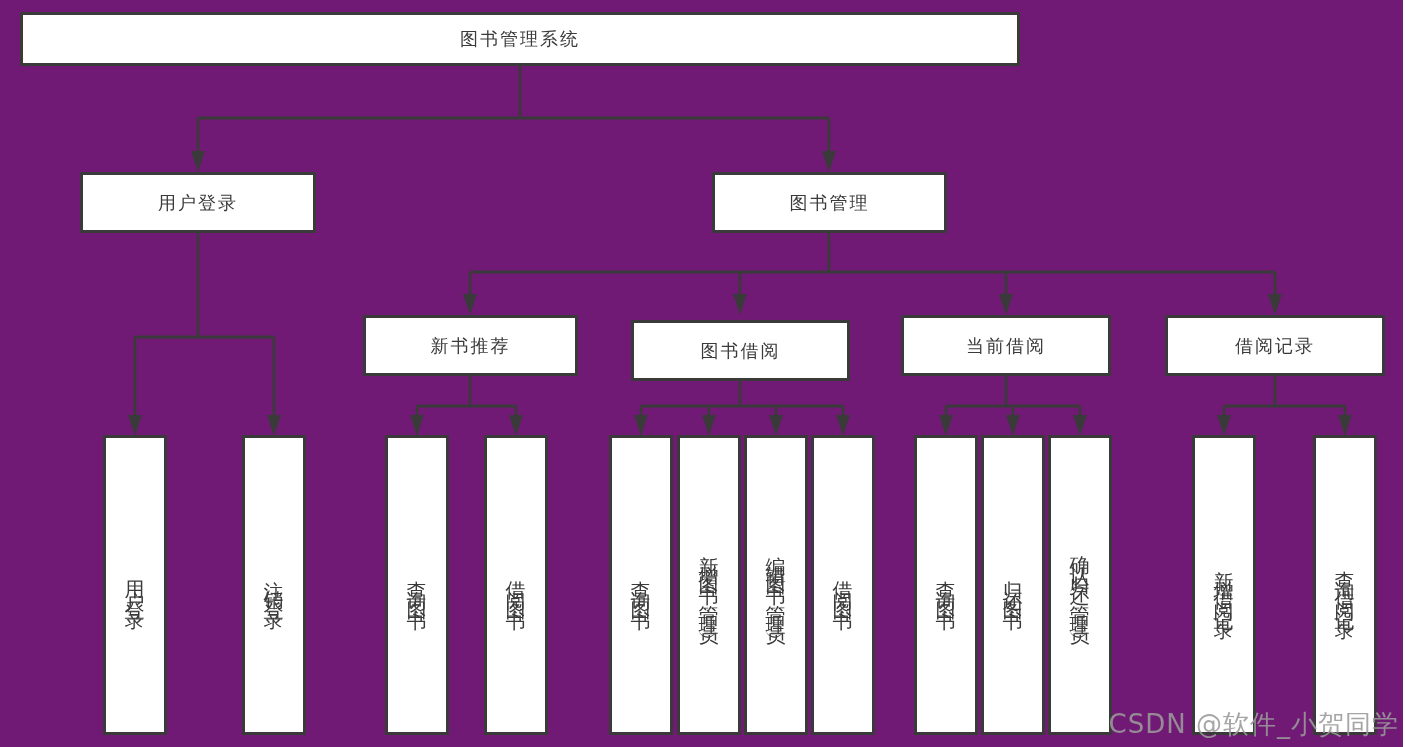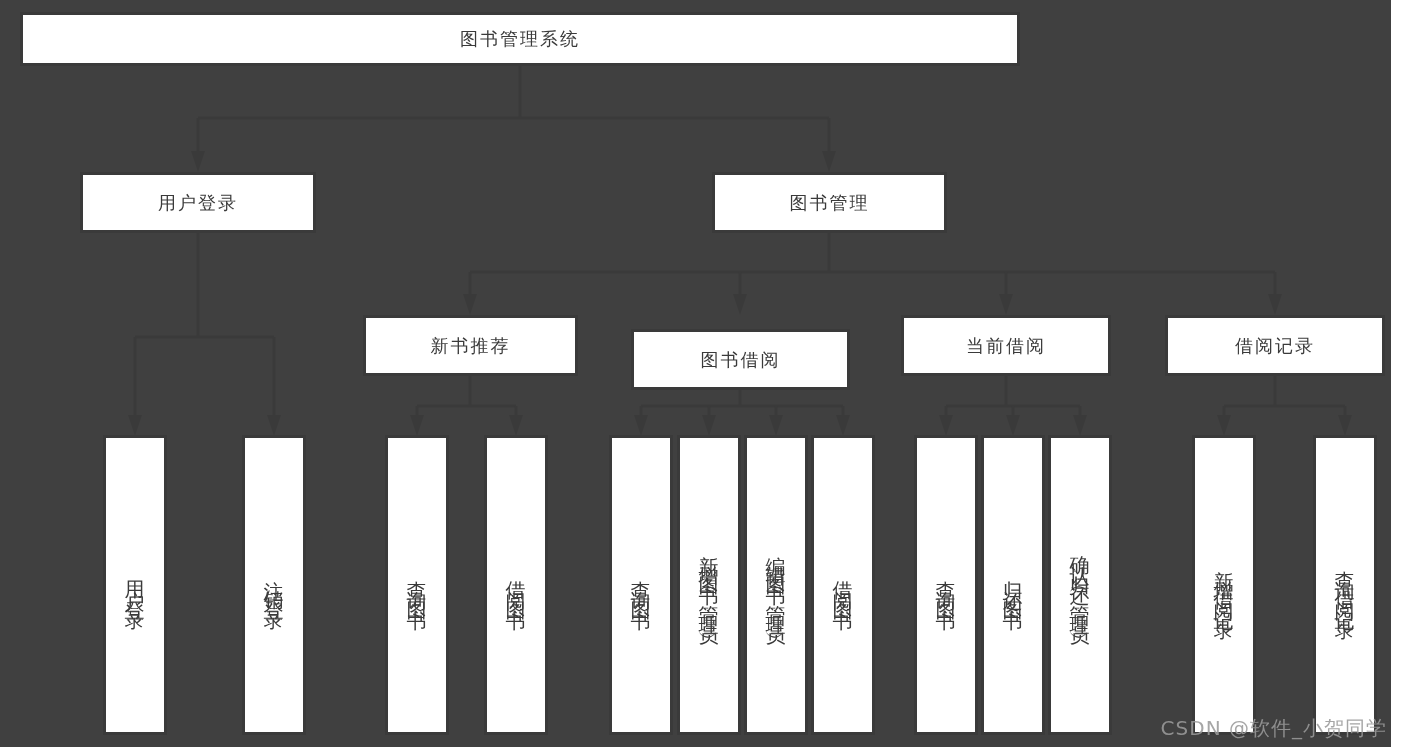--- a/index.html
+++ b/index.html
@@ -5,22 +5,23 @@
   html, body {
     margin: 0;
     padding: 0;
     background: #ffffff;
     font-family: "DejaVu Sans", "Liberation Sans", sans-serif;
   }
   #canvas {
     position: relative;
     width: 1391px;
     height: 747px;
-    background: #404040;
+    background: #701a75;
     overflow: hidden;
+    padding-left: 12px;
   }
   #connector-svg {
     position: absolute;
     left: 0;
     top: 0;
     z-index: 1;
   }
   .box {
     position: absolute;
     box-sizing: border-box;
@@ -42,21 +43,21 @@
     text-orientation: mixed;
     font-size: 20px;
     letter-spacing: 10px;
     line-height: 1;
   }
   #watermark {
     position: absolute;
     right: 4px;
     bottom: 5px;
     z-index: 3;
-    font-size: 20px;
+    font-size: 26px;
     color: rgba(154, 154, 154, 0.88);
     letter-spacing: 1px;
     white-space: nowrap;
   }
 </style>
 </head>
 <body>
 
 <div id="canvas">
 
@@ -122,21 +123,21 @@
   <div class="box h" style="left:80px;top:172px;width:236px;height:61px">
     <span class="lbl">用户登录</span>
   </div>
   <div class="box h" style="left:363px;top:315px;width:215px;height:61px">
     <span class="lbl">新书推荐</span>
   </div>
 
   <div class="box h" style="left:712px;top:172px;width:235px;height:61px">
     <span class="lbl">图书管理</span>
   </div>
-  <div class="box h" style="left:631px;top:329px;width:219px;height:61px">
+  <div class="box h" style="left:631px;top:320px;width:219px;height:61px">
     <span class="lbl">图书借阅</span>
   </div>
   <div class="box h" style="left:1165px;top:315px;width:220px;height:61px">
     <span class="lbl">借阅记录</span>
   </div>
   <div class="box h" style="left:901px;top:315px;width:210px;height:61px">
     <span class="lbl">当前借阅</span>
   </div>
 
   <div class="box v" style="left:103px;top:435px;width:64px;height:300px">

